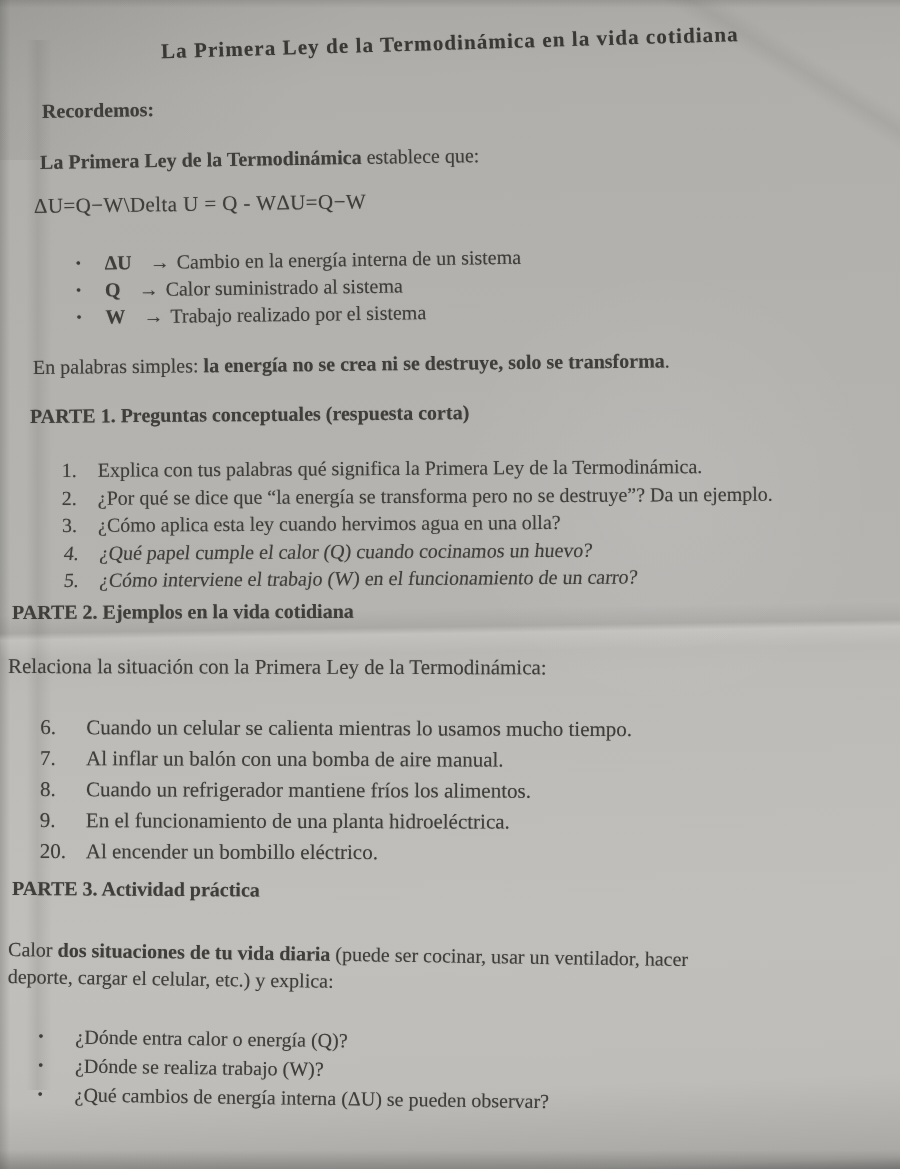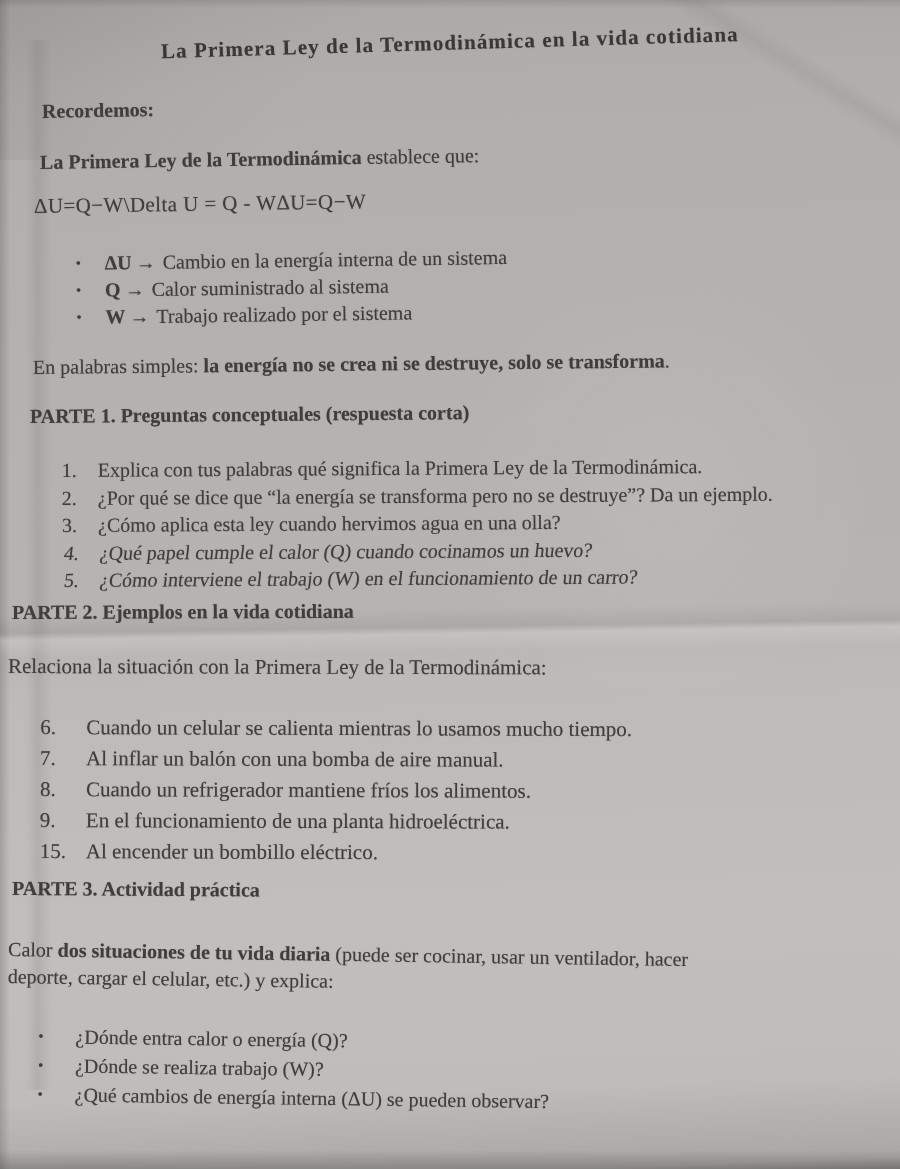--- a/index.html
+++ b/index.html
@@ -36,21 +36,21 @@
   .b{font-weight:bold;}
   .title{left:0;top:44px;width:900px;text-align:center;font-size:21px;font-weight:bold;
          letter-spacing:1.1px;transform:rotate(-1.7deg);color:#3a3835;}
   .recordemos{left:42px;top:100px;font-size:20px;font-weight:bold;transform:rotate(-1deg);}
   .law{left:40px;top:151px;font-size:20px;transform:rotate(-0.9deg);}
   .formula{left:34px;top:194px;font-size:21px;transform:rotate(-0.8deg);letter-spacing:0.4px;}
   .defs{left:76px;top:250px;font-size:20px;transform:rotate(-0.8deg);}
   ul,ol{list-style:none;margin:0;padding:0;}
   .defs li{display:flex;line-height:27px;}
   .defs .dot{width:29px;font-size:15px;}
-  .defs .sym{font-weight:bold;margin-right:4px;}
+  .defs .sym{font-weight:bold;margin-right:18px;}
   .defs .arr{margin-right:7px;}
   .simple{left:33px;top:356px;font-size:20px;transform:rotate(-0.6deg);}
   .p1head{left:30px;top:405px;font-size:20px;font-weight:bold;transform:rotate(-0.5deg);}
   .list1{left:62px;top:457px;font-size:20px;transform:rotate(-0.35deg);}
   .list1 li{display:flex;line-height:27.5px;}
   .list1 .num{width:36px;}
   .oblique{transform:skewX(-7deg);transform-origin:0 100%;}
   .p2head{left:12px;top:601px;font-size:20px;font-weight:bold;transform:rotate(-0.2deg);}
   .relaciona{left:8px;top:654px;font-size:21px;transform:rotate(0.15deg);}
   .list2{left:40px;top:712px;font-size:21px;transform:rotate(0.2deg);}
@@ -148,21 +148,21 @@
         </li>
       <li>
           <span class="num">8.</span>
           <span>Cuando un refrigerador mantiene fríos los alimentos.</span>
         </li>
       <li>
           <span class="num">9.</span>
           <span>En el funcionamiento de una planta hidroeléctrica.</span>
         </li>
       <li>
-          <span class="num">15.</span>
+          <span class="num">20.</span>
           <span>Al encender un bombillo eléctrico.</span>
         </li>
     </ol>
 
     <div class="blk p3head">PARTE 3. Actividad práctica</div>
 
     <div class="blk elige">
       <div><span>Calor </span><span class="b">dos situaciones de tu vida diaria </span><span>(puede ser cocinar, usar un ventilador, hacer</span></div>
       <div>deporte, cargar el celular, etc.) y explica:</div>
     </div>

